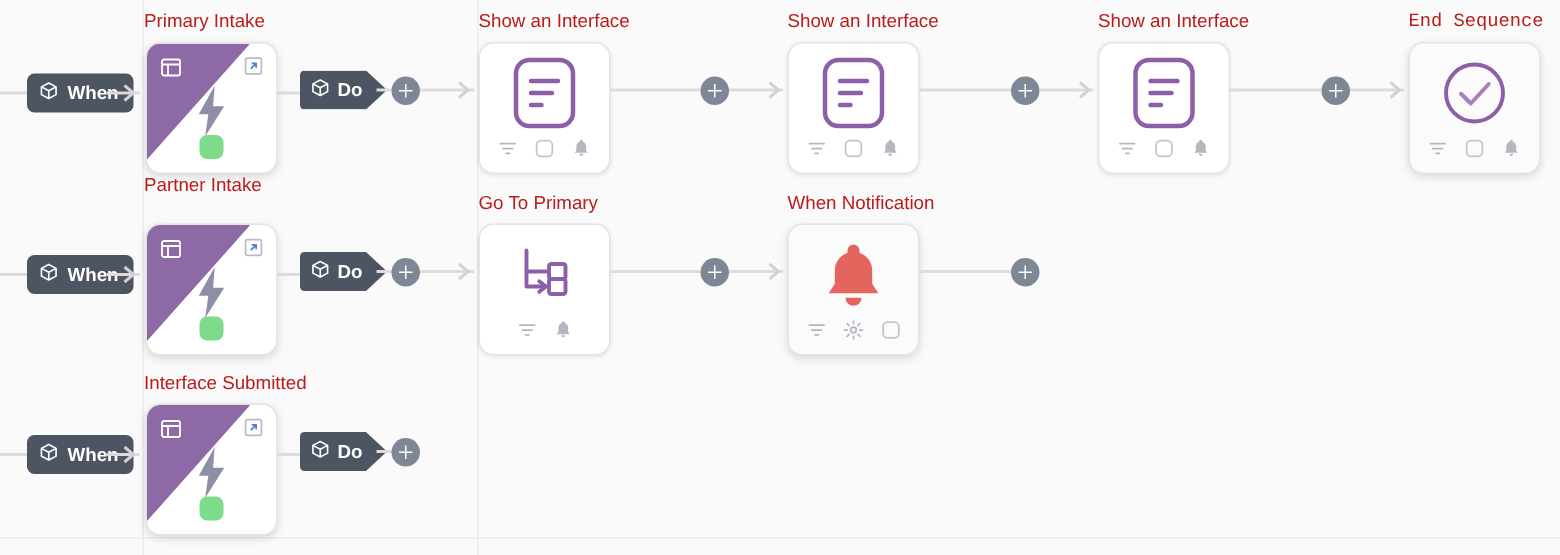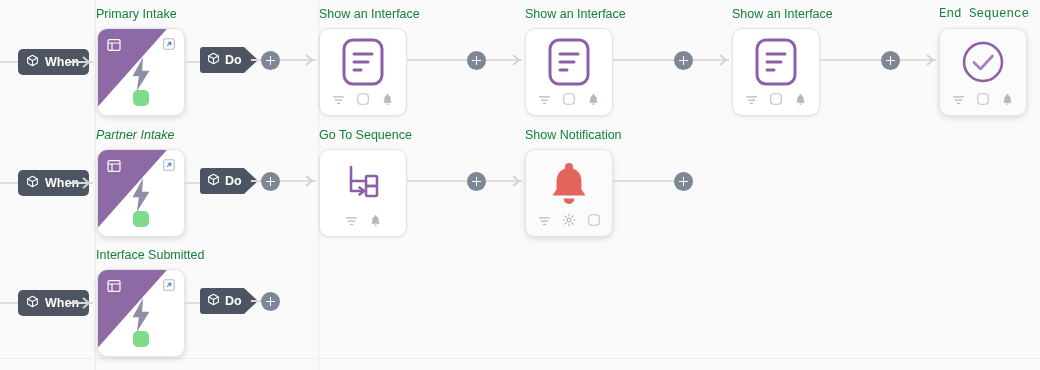--- a/index.html
+++ b/index.html
@@ -92,21 +92,21 @@
     position: absolute;
     background: #ffffff;
   }
   .plus-btn::before { width: 9px; height: 1.6px; }
   .plus-btn::after  { width: 1.6px; height: 9px; }
 
   
   .node-title {
     position: absolute;
     font-size: 12.5px;
-    color: #15803d;
+    color: #b91c1c;
     white-space: nowrap;
   }
 
   
   .card {
     position: absolute;
     background: #ffffff;
     border: 1px solid #e4e4e4;
     border-radius: 10px;
     box-shadow: 0 1px 3px rgba(0,0,0,0.09);
@@ -385,21 +385,21 @@
     </span>
     <span>When</span>
   </div>
   <div class="conn" style="left:71px; top:182px; width:22px;"></div>
   <div class="chev" style="left:81px; top:176px;">
     <svg width="11" height="14" viewBox="0 0 11 14">
         <path d="M2 2 L8 7 L2 12" fill="none" stroke="#d2d2d2" stroke-width="2"></path>
       </svg>
   </div>
 
-  <div class="node-title" style="left:96px; top:128px;font-style:italic;">Partner Intake</div>
+  <div class="node-title" style="left:96px; top:116px;">Partner Intake</div>
   <div class="card trigger-card elevated" style="left:97px; top:149px;">
     <div class="trigger-corner"></div>
     <span class="panel-ic">
       <svg width="16" height="16" viewBox="0 0 24 24" fill="none" stroke="#ffffff" stroke-width="1.8">
         <rect x="3" y="4" width="18" height="16" rx="2"></rect>
           <path d="M3 9h18M9 9v11"></path>
       </svg>
     </span>
     <span class="ext-ic">
       <svg width="14" height="14" viewBox="0 0 24 24" fill="none">
@@ -427,21 +427,21 @@
   </div>
   <div class="conn" style="left:251px; top:180px; width:12px;"></div>
   <div class="plus-btn" style="left:261px; top:172px;"></div>
   <div class="conn" style="left:280px; top:180px; width:36px;"></div>
   <div class="chev" style="left:304px; top:174px;">
     <svg width="11" height="14" viewBox="0 0 11 14">
         <path d="M2 2 L8 7 L2 12" fill="none" stroke="#d2d2d2" stroke-width="2"></path>
       </svg>
   </div>
 
-  <div class="node-title" style="left:319px; top:128px;">Go To Sequence</div>
+  <div class="node-title" style="left:319px; top:128px;">Go To Primary</div>
   <div class="card action-card" style="left:319px; top:149px;">
     <div class="action-glyph">
       <svg width="48" height="48" viewBox="0 0 48 48" fill="none" stroke="#8d5fa8" stroke-width="2.6" stroke-linecap="round" stroke-linejoin="round">
         <path d="M12 8v14h13"></path>
         <path d="M12 22v10h12"></path>
         <path d="M20.5 28.5 25 32l-4.5 3.5"></path>
         <rect x="27" y="17" width="11" height="10" rx="1.5"></rect>
         <rect x="27" y="27" width="11" height="10" rx="1.5"></rect>
       </svg>
     </div>
@@ -461,21 +461,21 @@
 
   <div class="conn" style="left:407px; top:180px; width:60px;"></div>
   <div class="plus-btn" style="left:467px; top:172px;"></div>
   <div class="conn" style="left:486px; top:180px; width:36px;"></div>
   <div class="chev" style="left:511px; top:174px;">
     <svg width="11" height="14" viewBox="0 0 11 14">
         <path d="M2 2 L8 7 L2 12" fill="none" stroke="#d2d2d2" stroke-width="2"></path>
       </svg>
   </div>
 
-  <div class="node-title" style="left:525px; top:128px;">Show Notification</div>
+  <div class="node-title" style="left:525px; top:128px;">When Notification</div>
   <div class="card action-card elevated" style="left:525px; top:149px; background:#fbfbfb;">
     <div class="action-glyph">
       <svg width="46" height="46" viewBox="0 0 24 24" fill="#e4655d">
         <path d="M12 1.6a2.1 2.1 0 0 1 2.1 2.1v.7a6.6 6.6 0 0 1 4.4 6.2v4.6l2.1 3.3H3.4l2.1-3.3v-4.6a6.6 6.6 0 0 1 4.4-6.2v-.7A2.1 2.1 0 0 1 12 1.6z"></path>
         <path d="M9.2 20.1h5.6a2.8 2.8 0 0 1-5.6 0z"></path>
       </svg>
     </div>
     <div class="action-footer">
       <span class="foot-ic">
         <svg width="13" height="13" viewBox="0 0 24 24" stroke="#b4b7bf" stroke-width="2.2" stroke-linecap="round">

